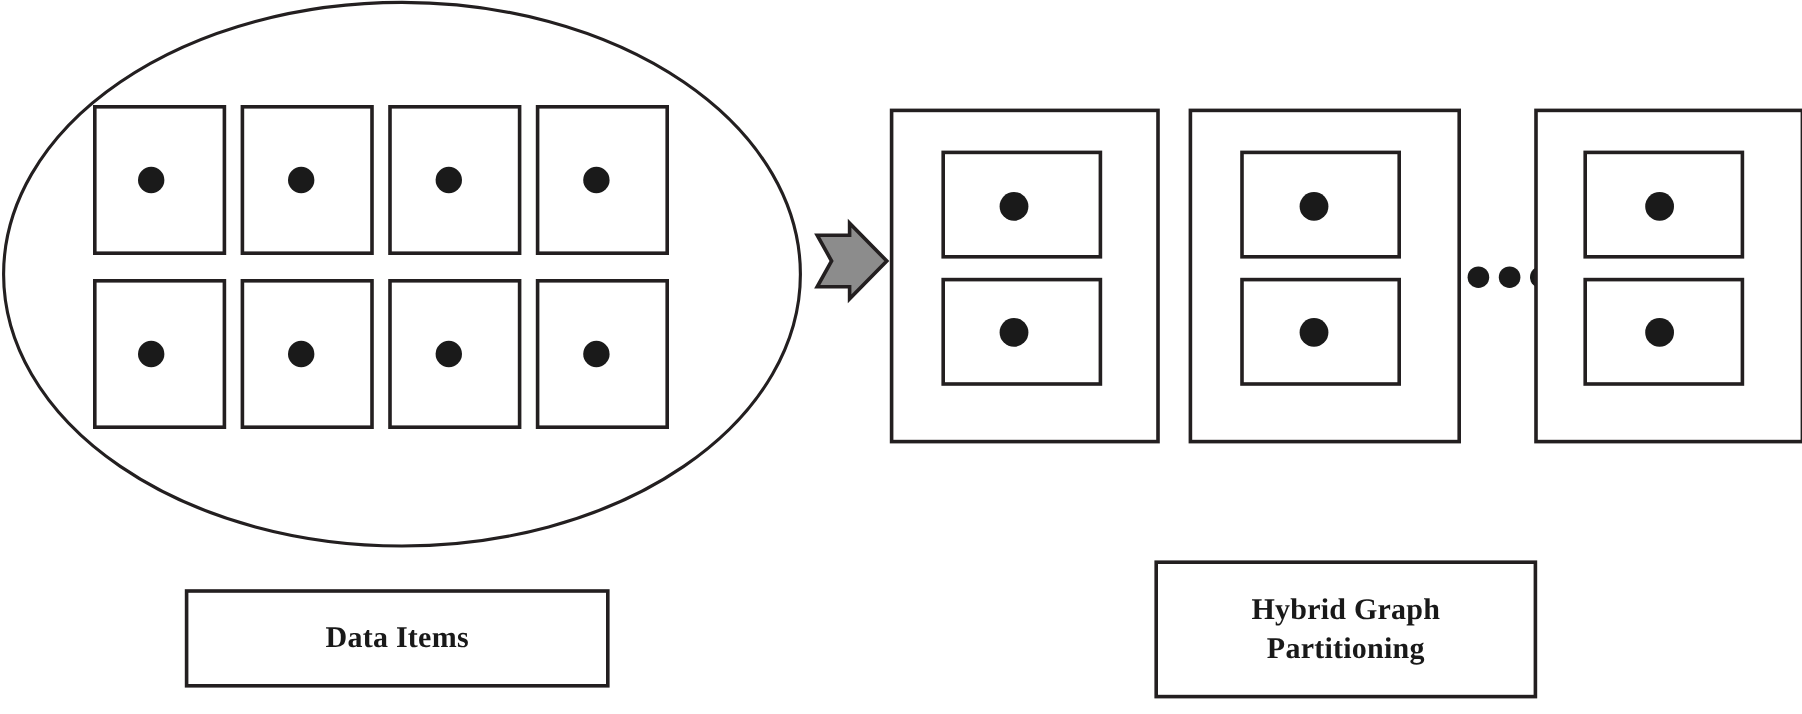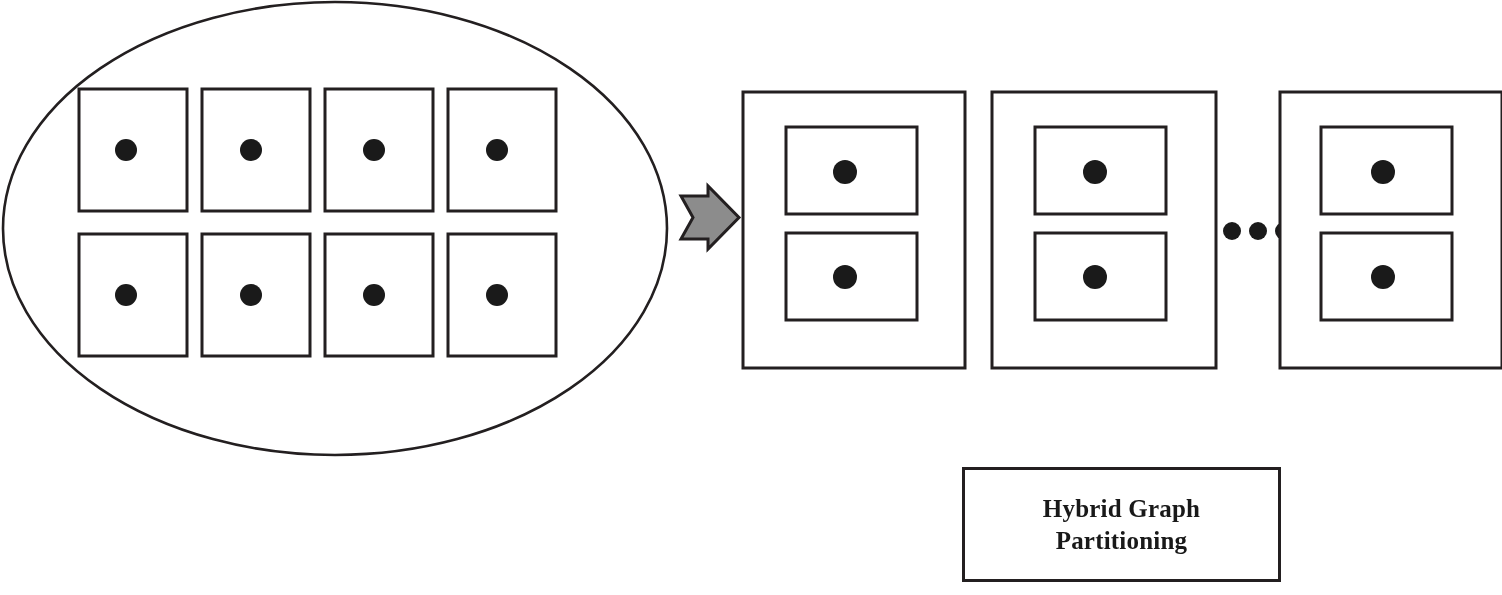--- a/index.html
+++ b/index.html
@@ -136,20 +136,23 @@
         </g>
         <g>
           <rect x="1321" y="233" width="131" height="87" fill="#ffffff" stroke="#231f20" stroke-width="3"></rect>
           <circle cx="1383" cy="277" r="12" fill="#1a1a1a"></circle>
         </g>
       </g>
 
     </g>
   </svg>
 
+  <div class="label-box" id="data-items-label">
+    <span class="label-text">Data Items</span>
+  </div>
 
   <div class="label-box" id="partition-label">
     <span class="label-text">
       <span>Hybrid Graph</span><br>
       <span>Partitioning</span>
     </span>
   </div>
 
 </div>
 

